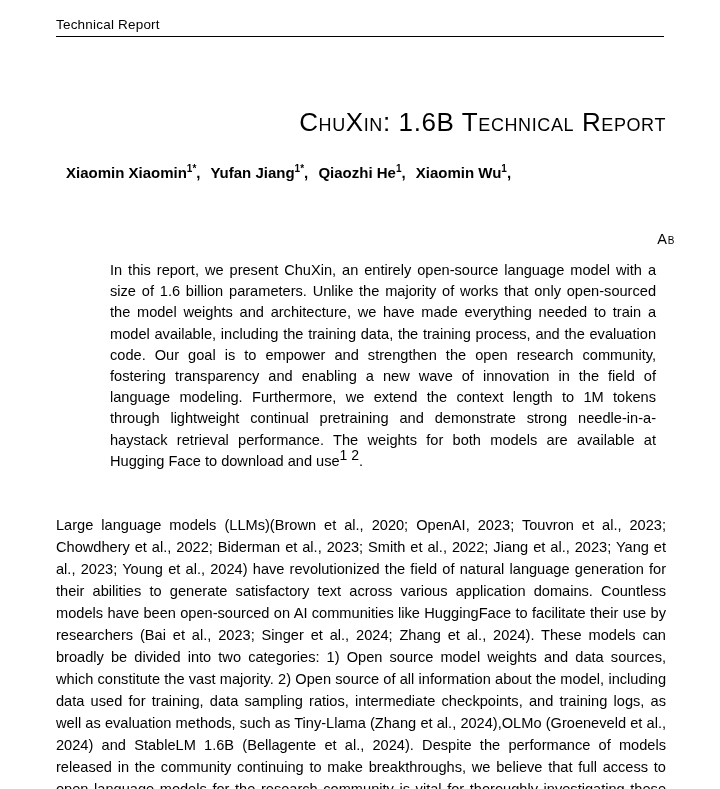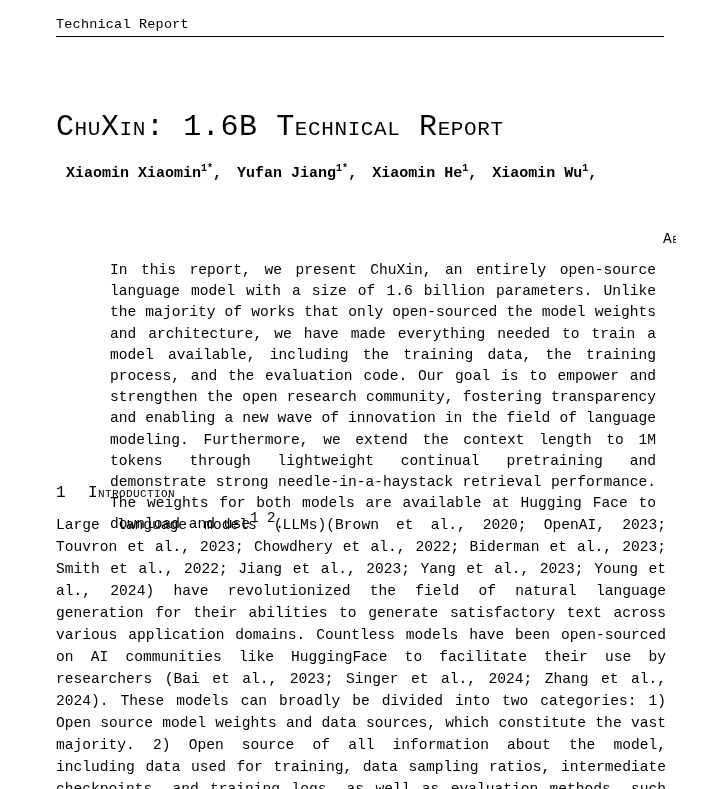--- a/index.html
+++ b/index.html
@@ -5,21 +5,21 @@
   html, body {
     margin: 0;
     padding: 0;
     background: #ffffff;
   }
   .page {
     position: relative;
     width: 676px;
     height: 789px;
     background: #ffffff;
-    font-family: Liberation Mono, monospace;
+    font-family: Liberation Sans, sans-serif;
     color: #000000;
     overflow: hidden;
   }
   .running-header {
     position: absolute;
     left: 56px;
     top: 17px;
     font-size: 13.5px;
     letter-spacing: 0.2px;
   }
@@ -29,24 +29,25 @@
     top: 36px;
     width: 608px;
     height: 0;
     border-top: 1.6px solid #000000;
   }
   .paper-title {
     position: absolute;
     left: 56px;
     top: 90px;
     width: 610px;
-    font-size: 30px;
+    font-size: 26px;
     font-variant: small-caps;
     letter-spacing: 0.6px;
     font-weight: 400;
+    text-align: right;
   }
   .authors {
     position: absolute;
     left: 66px;
     top: 163px;
     width: 600px;
     font-size: 15px;
     font-weight: bold;
   }
   .authors sup {
@@ -107,29 +108,26 @@
 
   <div class="running-header">Technical Report</div>
 
   <div class="header-rule"></div>
 
   <h1 class="paper-title">ChuXin: 1.6B Technical Report</h1>
 
   <div class="authors">
     <span class="author"><span>Xiaomin Xiaomin</span><sup>1*</sup><span>,</span></span>
     <span class="author"><span>Yufan Jiang</span><sup>1*</sup><span>,</span></span>
-    <span class="author"><span>Xiaomin He</span><sup>1</sup><span>,</span></span>
+    <span class="author"><span>Qiaozhi He</span><sup>1</sup><span>,</span></span>
     <span class="author"><span>Xiaomin Wu</span><sup>1</sup><span>,</span></span>
   </div>
 
   <div class="abstract-heading">Abstract</div>
 
   <div class="abstract-body">
     <span>In this report, we present ChuXin, an entirely open-source language model with a size of 1.6 billion parameters. Unlike the majority of works that only open-sourced the model weights and architecture, we have made everything needed to train a model available, including the training data, the training process, and the evaluation code. Our goal is to empower and strengthen the open research community, fostering transparency and enabling a new wave of innovation in the field of language modeling. Furthermore, we extend the context length to 1M tokens through lightweight continual pretraining and demonstrate strong needle-in-a-haystack retrieval performance. The weights for both models are available at Hugging Face to download and use</span><sup>1 2</sup><span>.</span>
   </div>
 
-  <div class="section-heading">
-    <span class="sec-num">1</span><span>Introduction</span>
-  </div>
 
   <div class="section-body">Large language models (LLMs)(Brown et al., 2020; OpenAI, 2023; Touvron et al., 2023; Chowdhery et al., 2022; Biderman et al., 2023; Smith et al., 2022; Jiang et al., 2023; Yang et al., 2023; Young et al., 2024) have revolutionized the field of natural language generation for their abilities to generate satisfactory text across various application domains. Countless models have been open-sourced on AI communities like HuggingFace to facilitate their use by researchers (Bai et al., 2023; Singer et al., 2024; Zhang et al., 2024). These models can broadly be divided into two categories: 1) Open source model weights and data sources, which constitute the vast majority. 2) Open source of all information about the model, including data used for training, data sampling ratios, intermediate checkpoints, and training logs, as well as evaluation methods, such as Tiny-Llama (Zhang et al., 2024),OLMo (Groeneveld et al., 2024) and StableLM 1.6B (Bellagente et al., 2024). Despite the performance of models released in the community continuing to make breakthroughs, we believe that full access to open language models for the research community is vital for thoroughly investigating these models’ capabilities and limitations, as well as for understanding their inherent biases and potential risks.</div>
 
 </div>
 
 </body></html>

